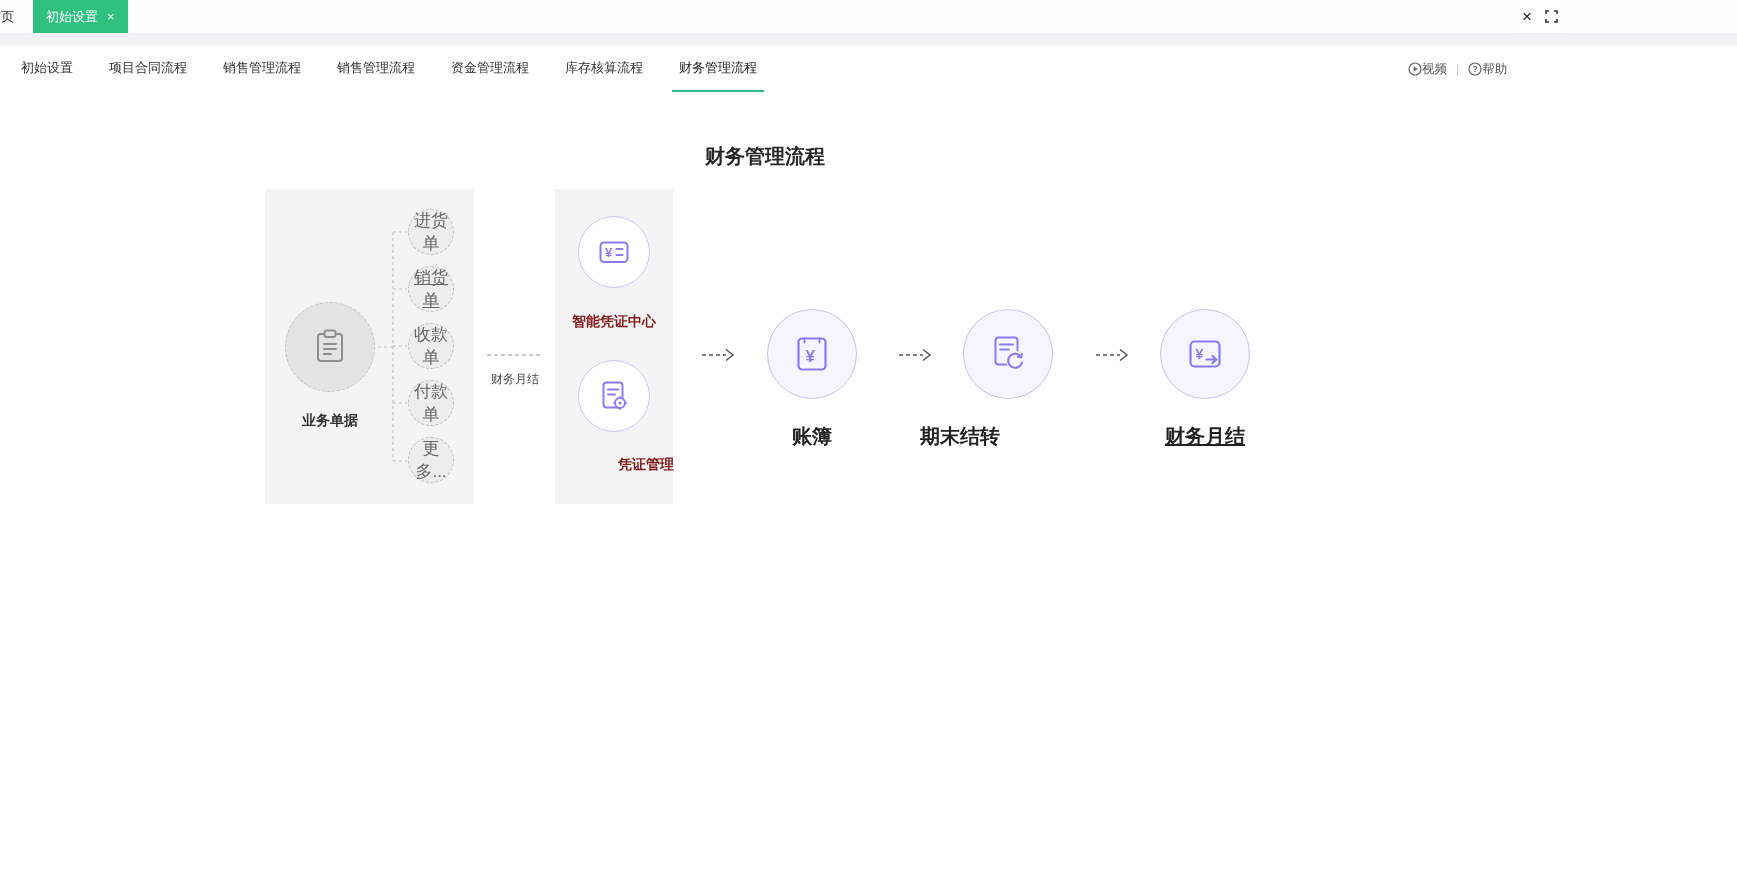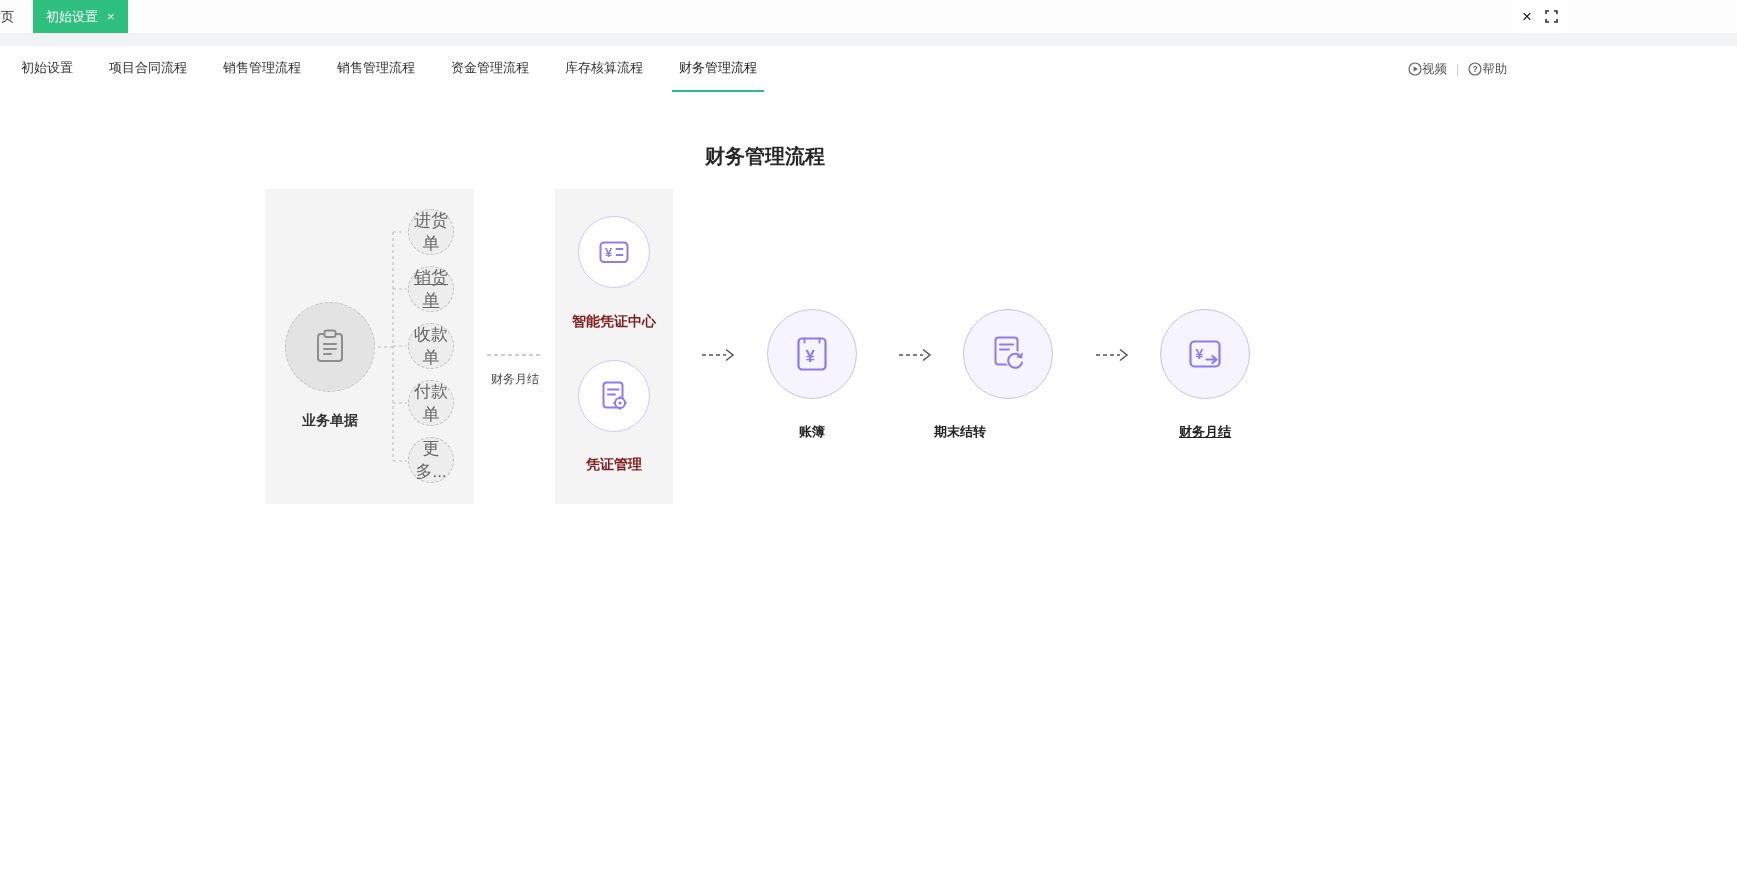--- a/index.html
+++ b/index.html
@@ -81,31 +81,31 @@
   .icon-circle {
     position:absolute; left:578px; width:72px; height:72px; border-radius:50%;
     background:#ffffff; border:1px solid #cfc8f4;
     display:flex; align-items:center; justify-content:center;
   }
   #vc1 { top:216px; } #vc2 { top:360px; }
   .center-label {
     position:absolute; text-align:center; font-size:14px; font-weight:700; color:#7f1d1d;
   }
   #vc1-label { left:544px; top:313px; width:140px; }
-  #vc2-label { left:564px; top:456px; width:100px; }
+  #vc2-label { left:596px; top:456px; width:100px; }
 
   .step-circle {
     position:absolute; top:309px; width:90px; height:90px; border-radius:50%;
     background:#f6f4fe; border:1px solid #c9c1f2;
     display:flex; align-items:center; justify-content:center;
   }
   #step1 { left:767px; } #step2 { left:963px; } #step3 { left:1160px; }
   .step-label {
     position:absolute; top:423px; width:120px; text-align:center;
-    font-size:13px; font-weight:700; color:#222;
+    font-size:20px; font-weight:700; color:#222;
   }
   #step1-label { left:752px; } #step2-label { left:900px; } #step3-label { left:1145px;text-decoration:underline; }
 
   .overlay-svg { position:absolute; left:0; top:0; pointer-events:none; }
 </style>
 </head>
 <body>
 
 <div class="topbar">
   <div class="home-tab">首页</div>

